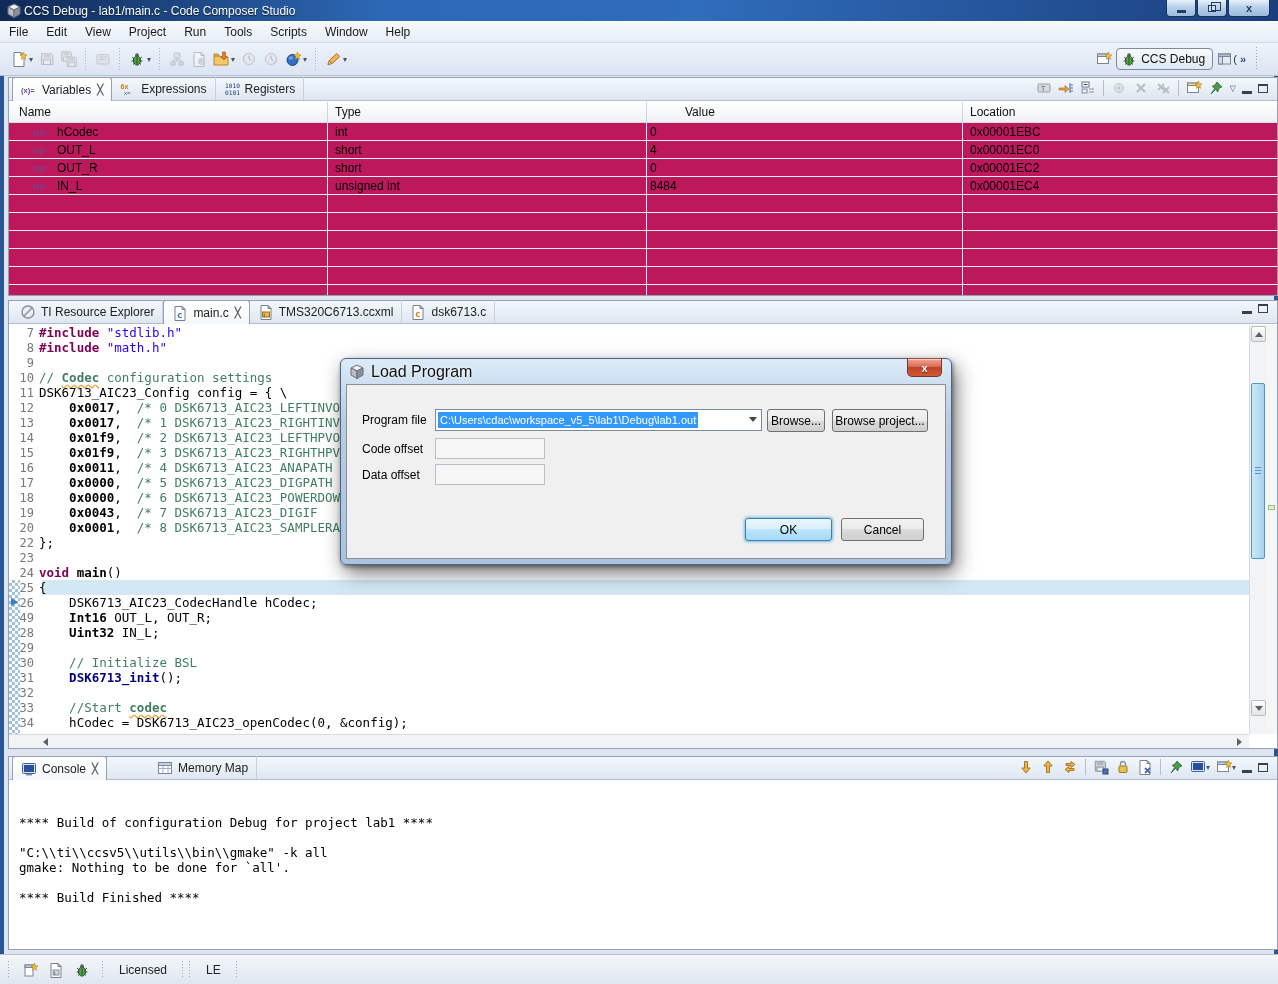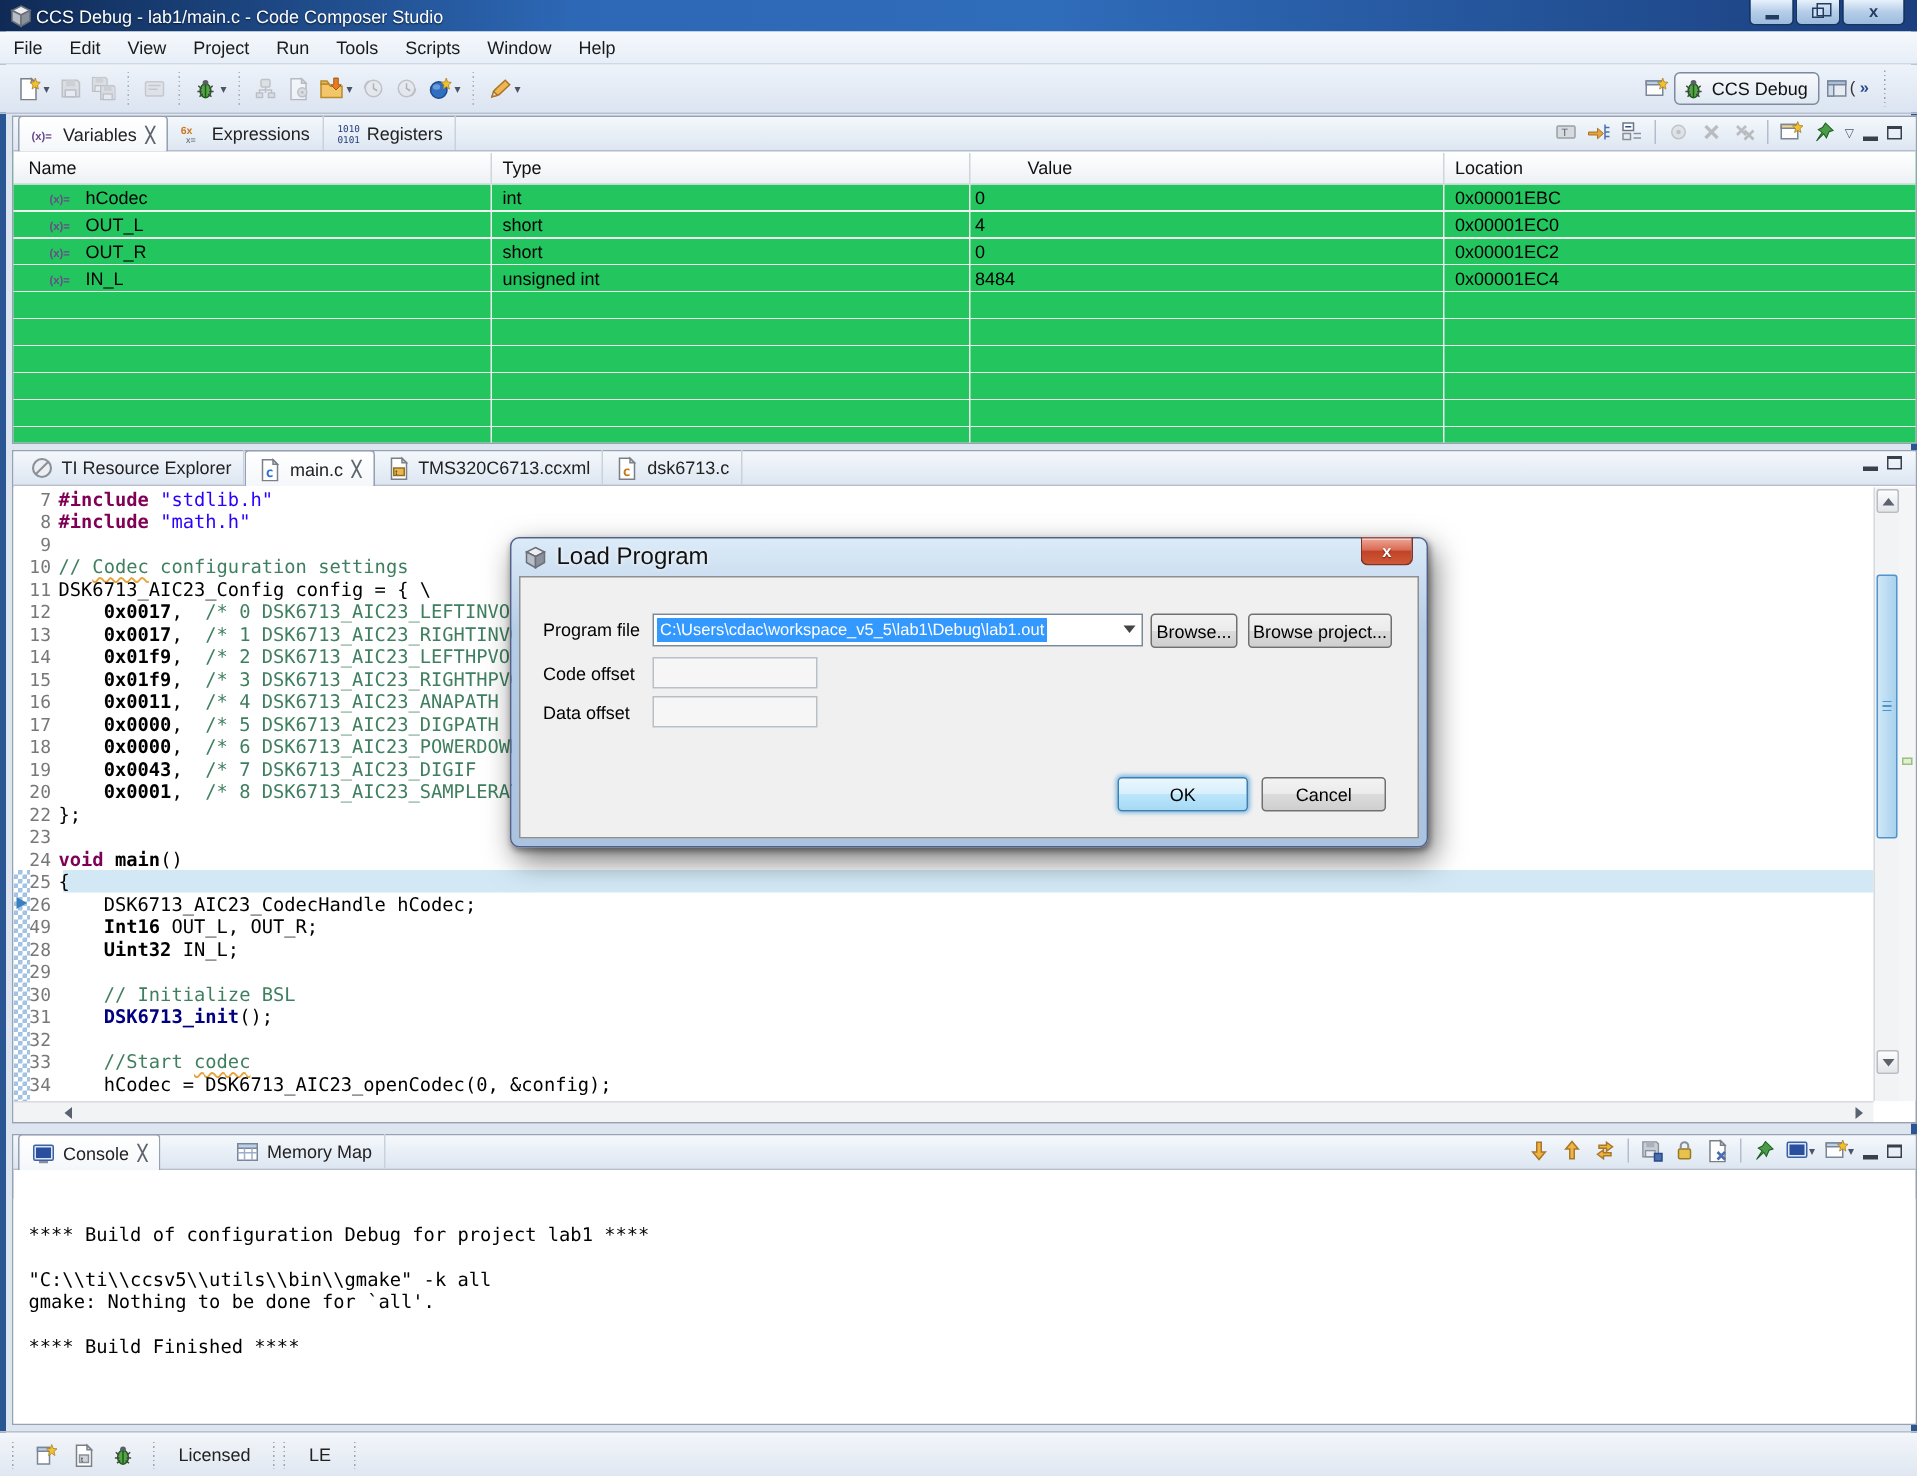--- a/index.html
+++ b/index.html
@@ -55,21 +55,21 @@
     border-radius:3px 3px 0 0; height:24px; margin-bottom:-1px; font-weight:normal; }
   .tab .x { margin-left:6px; color:#5e646e; font-size:10px; font-weight:bold; }
   .viewbar { position:absolute; top:2px; display:flex; align-items:center; }
   .vbtn { margin:0 3px; display:flex; align-items:center; }
   .g-pmin { width:10px; height:3px; border-top:3px solid #39404c; margin-top:8px; }
   .g-pmax { width:10px; height:9px; border:1px solid #39404c; border-top:2px solid #39404c; }
   .g-menu { font-size:8px; color:#4a5568; }
 
   
   #variables-panel { left:4px; top:77px; width:1270px; height:219px; }
-  #var-table { position:absolute; left:0; top:24px; right:0; bottom:0; background:#22c55e; }
+  #var-table { position:absolute; left:0; top:24px; right:0; bottom:0; background:#be185d; }
   #var-header { position:absolute; left:0; top:0; right:0; height:21px;
     background:linear-gradient(#ffffff,#eef1f5); border-bottom:1px solid #d9dde3; font-size:12px; color:#111; }
   .hcell { position:absolute; top:3px; }
   .hsep { position:absolute; top:0; width:1px; height:21px; background:#d0d5dc; }
   #var-body { position:absolute; left:0; top:21px; right:0; bottom:0;
     background-image:repeating-linear-gradient(to bottom,transparent 0 17px,#f0f0f0 17px 18px); }
   .colguide { position:absolute; top:0; bottom:0; width:1px; background:#ececec; }
   .vrow { position:absolute; left:0; right:0; height:18px; font-size:12px; color:#000; }
   .vrow .nm { position:absolute; left:48px; top:2px; }
   .vrow .ic { position:absolute; left:24px; top:1px; }
@@ -88,21 +88,21 @@
     background-position:33px 0; background-size:calc(100% - 33px) 100%; }
   .tok-pp  { color:#7f0055; font-weight:bold; }
   .tok-kw  { color:#7f0055; font-weight:bold; }
   .tok-str { color:#2a00ff; }
   .tok-com { color:#3f7f5f; }
   .tok-num { color:#000; font-weight:bold; }
   .tok-fn  { color:#000; font-weight:bold; }
   .tok-mac { color:#000080; font-weight:bold; }
   .tok-typ { color:#000; font-weight:bold; }
   .tok-pl  { color:#000; }
-  .sp { text-decoration:underline; text-decoration-style:wavy; text-decoration-color:#e8a33d; text-underline-offset:2px; }
+  .sp { text-decoration:underline; text-decoration-style:wavy; text-decoration-color:#e8a33d; text-underline-offset:2px;font-weight:bold; }
   #range-marker { position:absolute; left:0; width:11px; background-image:
     linear-gradient(45deg,rgba(96,150,205,.6) 25%,transparent 25%,transparent 75%,rgba(96,150,205,.6) 75%),
     linear-gradient(45deg,rgba(96,150,205,.6) 25%,transparent 25%,transparent 75%,rgba(96,150,205,.6) 75%);
     background-size:6px 6px; background-position:0 0,3px 3px; }
   #ip-arrow { position:absolute; width:0; height:0; border-top:4px solid transparent; border-bottom:4px solid transparent;
     border-left:7px solid #3a7fc0; }
   #ed-vscroll { position:absolute; right:11px; top:24px; width:17px; bottom:14px; background:#f2f3f5; border-left:1px solid #d8dade; }
   .sb-btn { position:absolute; left:1px; width:15px; height:16px; background:linear-gradient(#fdfdfd,#e3e5e8);
     border:1px solid #b8bcc4; border-radius:2px; display:flex; align-items:center; justify-content:center; }
   .sb-tri-up { width:0;height:0;border-left:4px solid transparent;border-right:4px solid transparent;border-bottom:5px solid #5a6270; }

